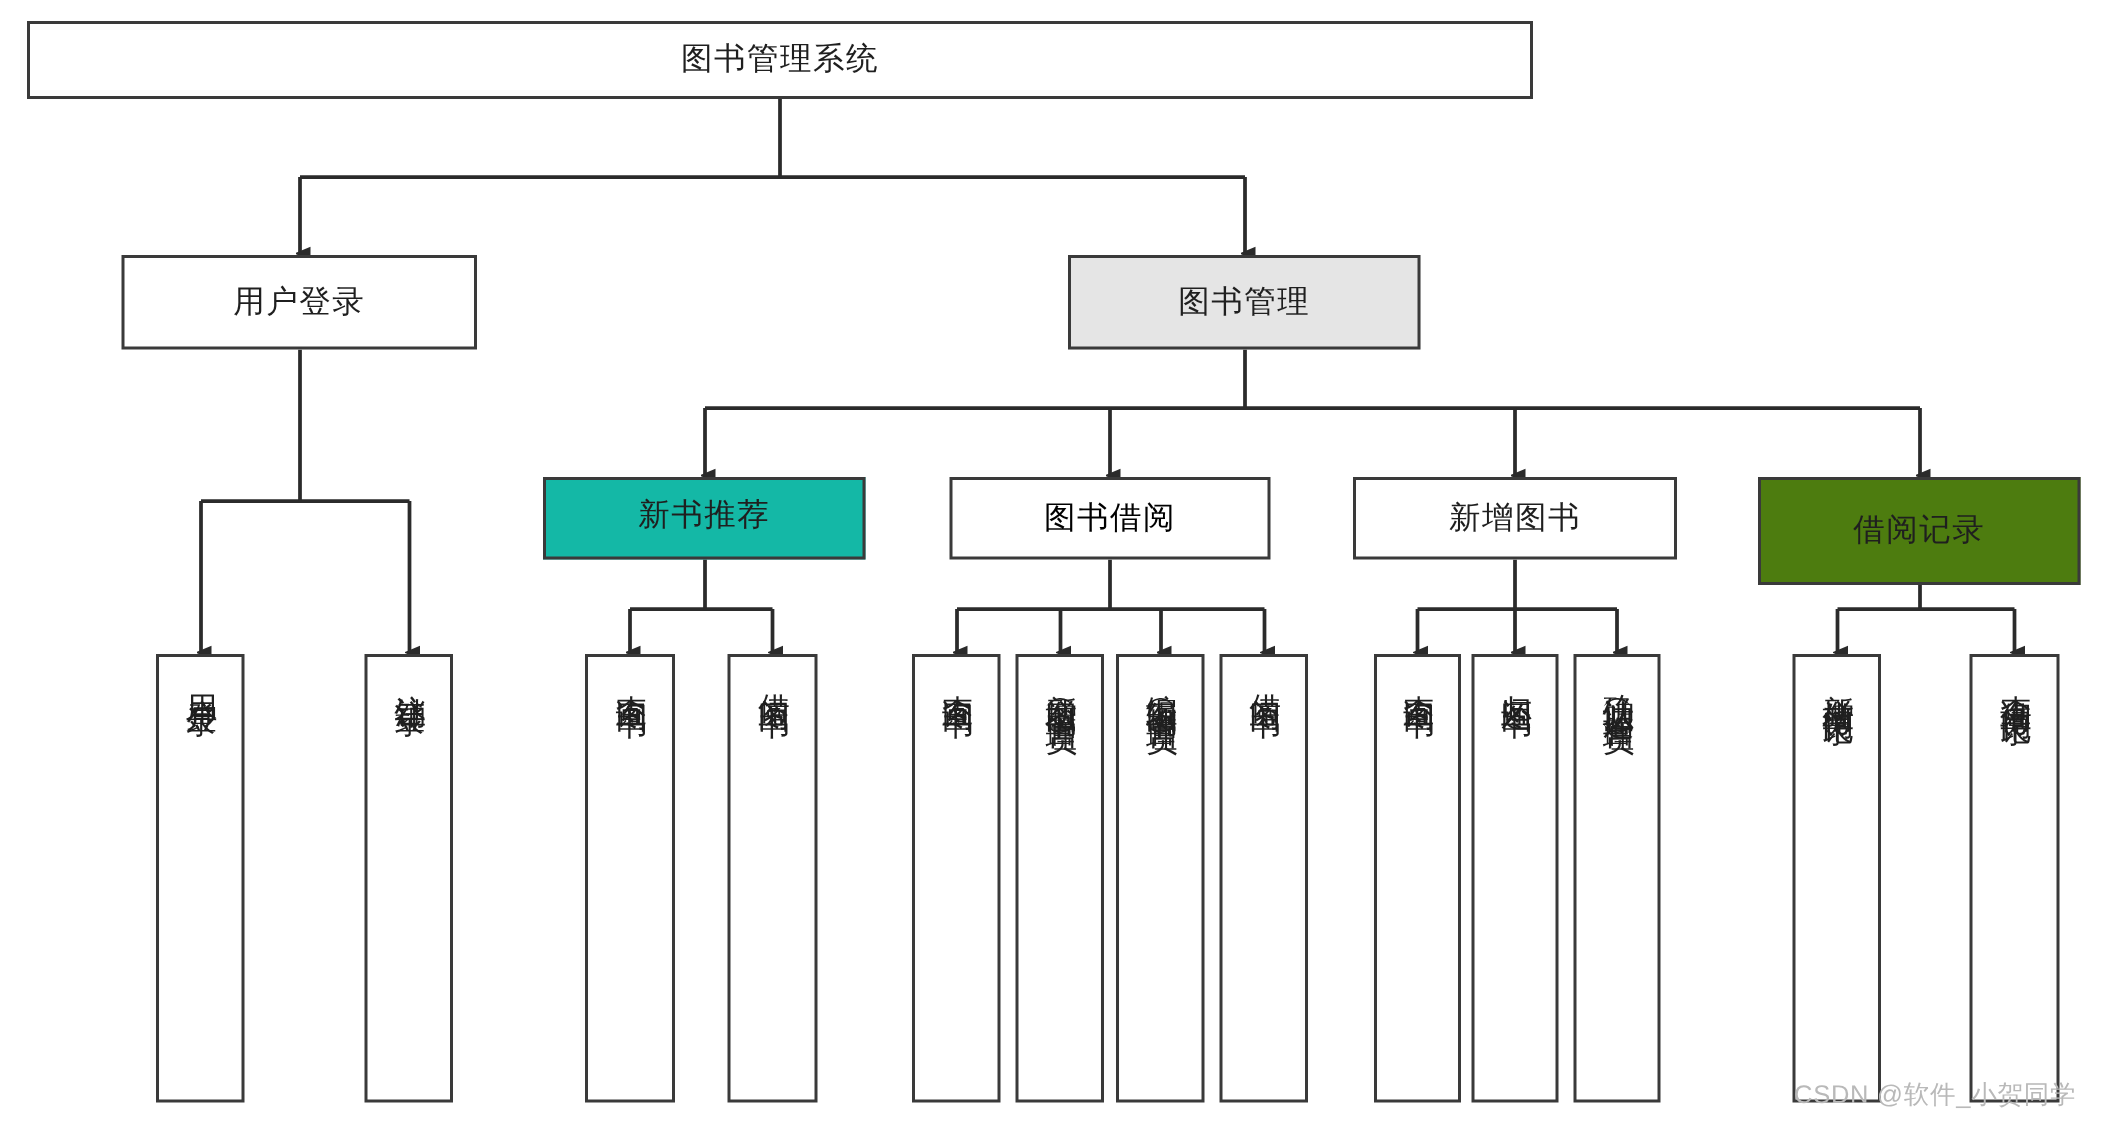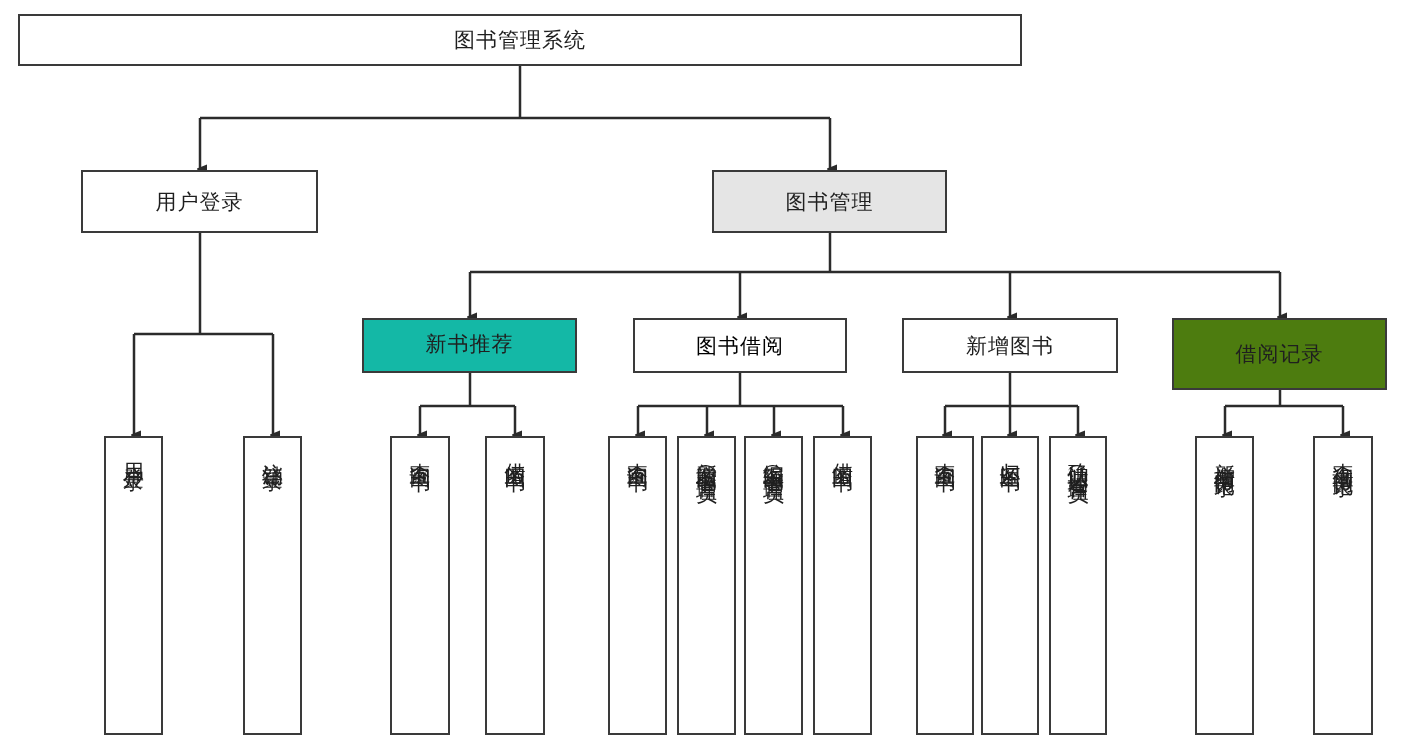--- a/index.html
+++ b/index.html
@@ -167,13 +167,14 @@
         <span class="node-label" style="color: rgb(31, 31, 31);">确认归还（管理员）</span>
       </div>
       <div class="node vertical" style="left: 1195px; top: 436px; width: 59px; height: 299px; border-color: rgb(58, 58, 58); background: rgb(255, 255, 255);">
         <span class="node-label" style="color: rgb(31, 31, 31);">新增借阅记录</span>
       </div>
       <div class="node vertical" style="left: 1313px; top: 436px; width: 60px; height: 299px; border-color: rgb(58, 58, 58); background: rgb(255, 255, 255);">
         <span class="node-label" style="color: rgb(31, 31, 31);">查询借阅记录</span>
       </div>
     </div>
 
+  <div class="watermark" style="left: 1196px; top: 718px; color: rgb(185, 185, 185);">CSDN @软件_小贺同学</div>
 </div>
 
 </body></html>

